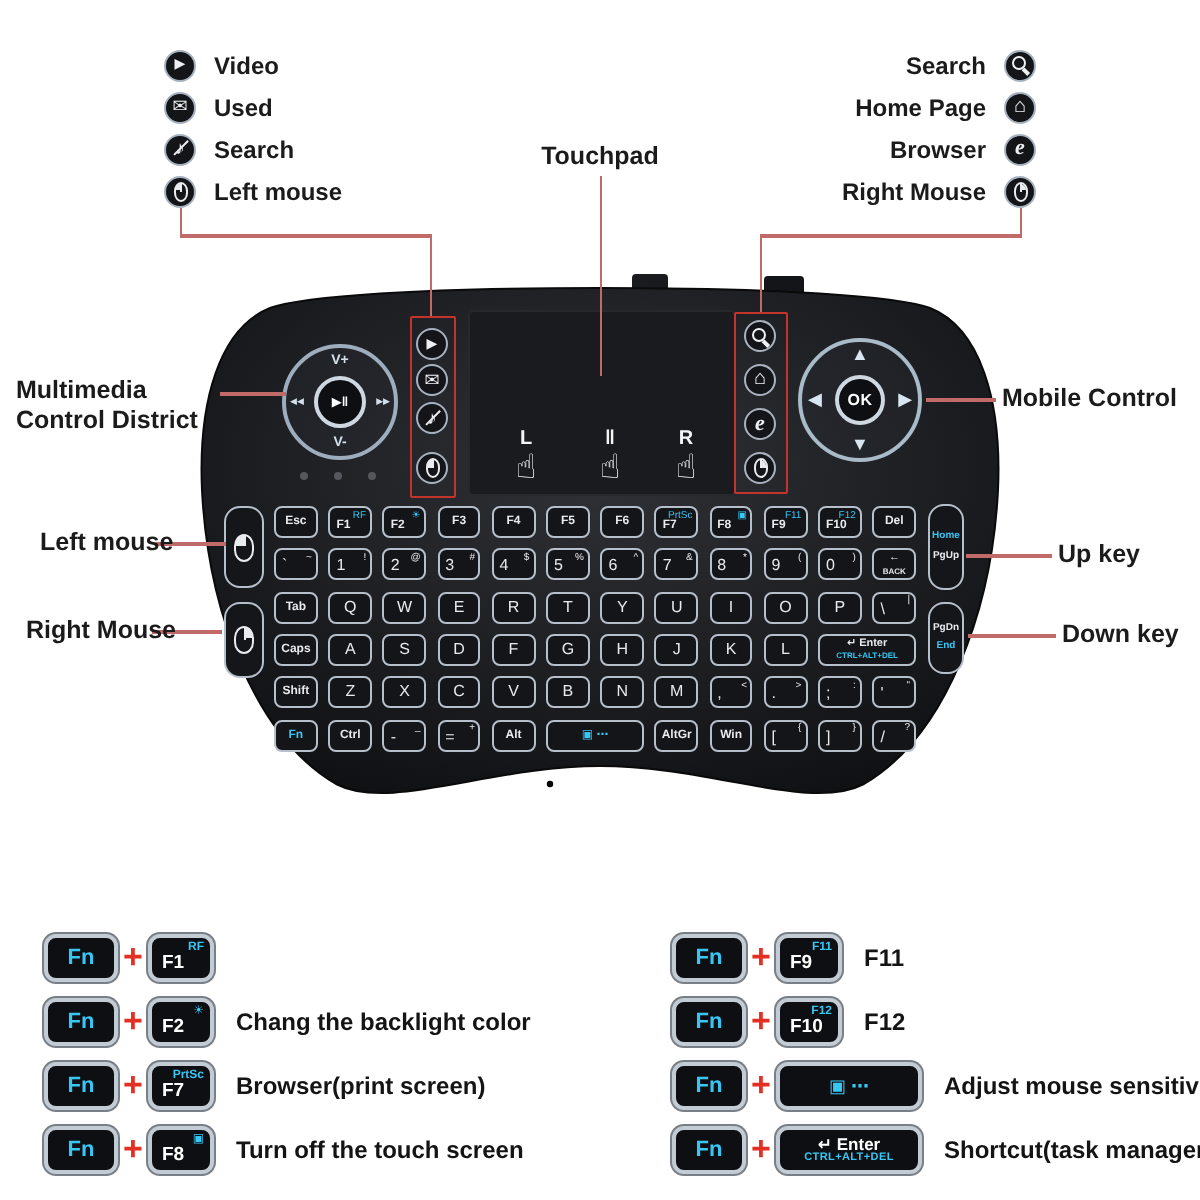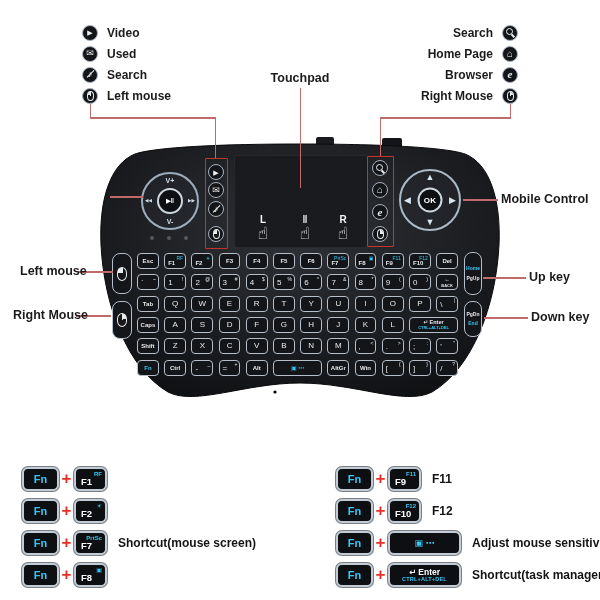--- a/index.html
+++ b/index.html
@@ -213,20 +213,21 @@
       </div>
       <div class="callout-row">
         <span class="txt">Right Mouse</span>
         <span class="ci ci-right-mouse-icon">
           <span class="mouse mright"></span>
         </span>
       </div>
     </div>
 
   <div class="lbl" style="left:260px;top:71px;width:80px;text-align:center">Touchpad</div>
+  <div class="lbl" style="left:8px;top:188px;width:112px">Multimedia Control District</div>
   <div class="lbl" style="left:20px;top:264px">Left mouse</div>
   <div class="lbl" style="left:13px;top:308px">Right Mouse</div>
   <div class="lbl" style="left:501px;top:192px">Mobile Control</div>
   <div class="lbl" style="left:529px;top:270px">Up key</div>
   <div class="lbl" style="left:531px;top:310px">Down key</div>
 
   <div id="devbtns">
       <span class="ci ci-video-icon" style="position: absolute; z-index: 2; left: 208px; top: 164px;">▶</span>
       <span class="ci ci-email-icon" style="position: absolute; z-index: 2; left: 208px; top: 182px;">✉</span>
       <span class="ci ci-silence-icon" style="position: absolute; z-index: 2; left: 208px; top: 201px;">♪</span>
@@ -508,37 +509,39 @@
           <span class="ks cy">RF</span>
         </div>
       </div>
       <div class="lrow">
         <div class="lkey fn cy">Fn</div>
         <span class="plus">+</span>
         <div class="lkey fk">
           <span class="km">F2</span>
           <span class="ks cy">☀</span>
         </div>
+        <span class="ldesc">Chang the backlight color</span>
       </div>
       <div class="lrow">
         <div class="lkey fn cy">Fn</div>
         <span class="plus">+</span>
         <div class="lkey fk">
           <span class="km">F7</span>
           <span class="ks cy">PrtSc</span>
         </div>
-        <span class="ldesc">Shortcut(mouse screen)</span>
+        <span class="ldesc">Browser(print screen)</span>
       </div>
       <div class="lrow">
         <div class="lkey fn cy">Fn</div>
         <span class="plus">+</span>
         <div class="lkey fk">
           <span class="km">F8</span>
           <span class="ks cy">▣</span>
         </div>
+        <span class="ldesc">Turn off the touch screen</span>
       </div>
     </div>
   <div id="legend-right" class="legendcol" style="left:336px;top:467px">
       <div class="lrow">
         <div class="lkey fn cy">Fn</div>
         <span class="plus">+</span>
         <div class="lkey fk">
           <span class="km">F9</span>
           <span class="ks cy">F11</span>
         </div>

